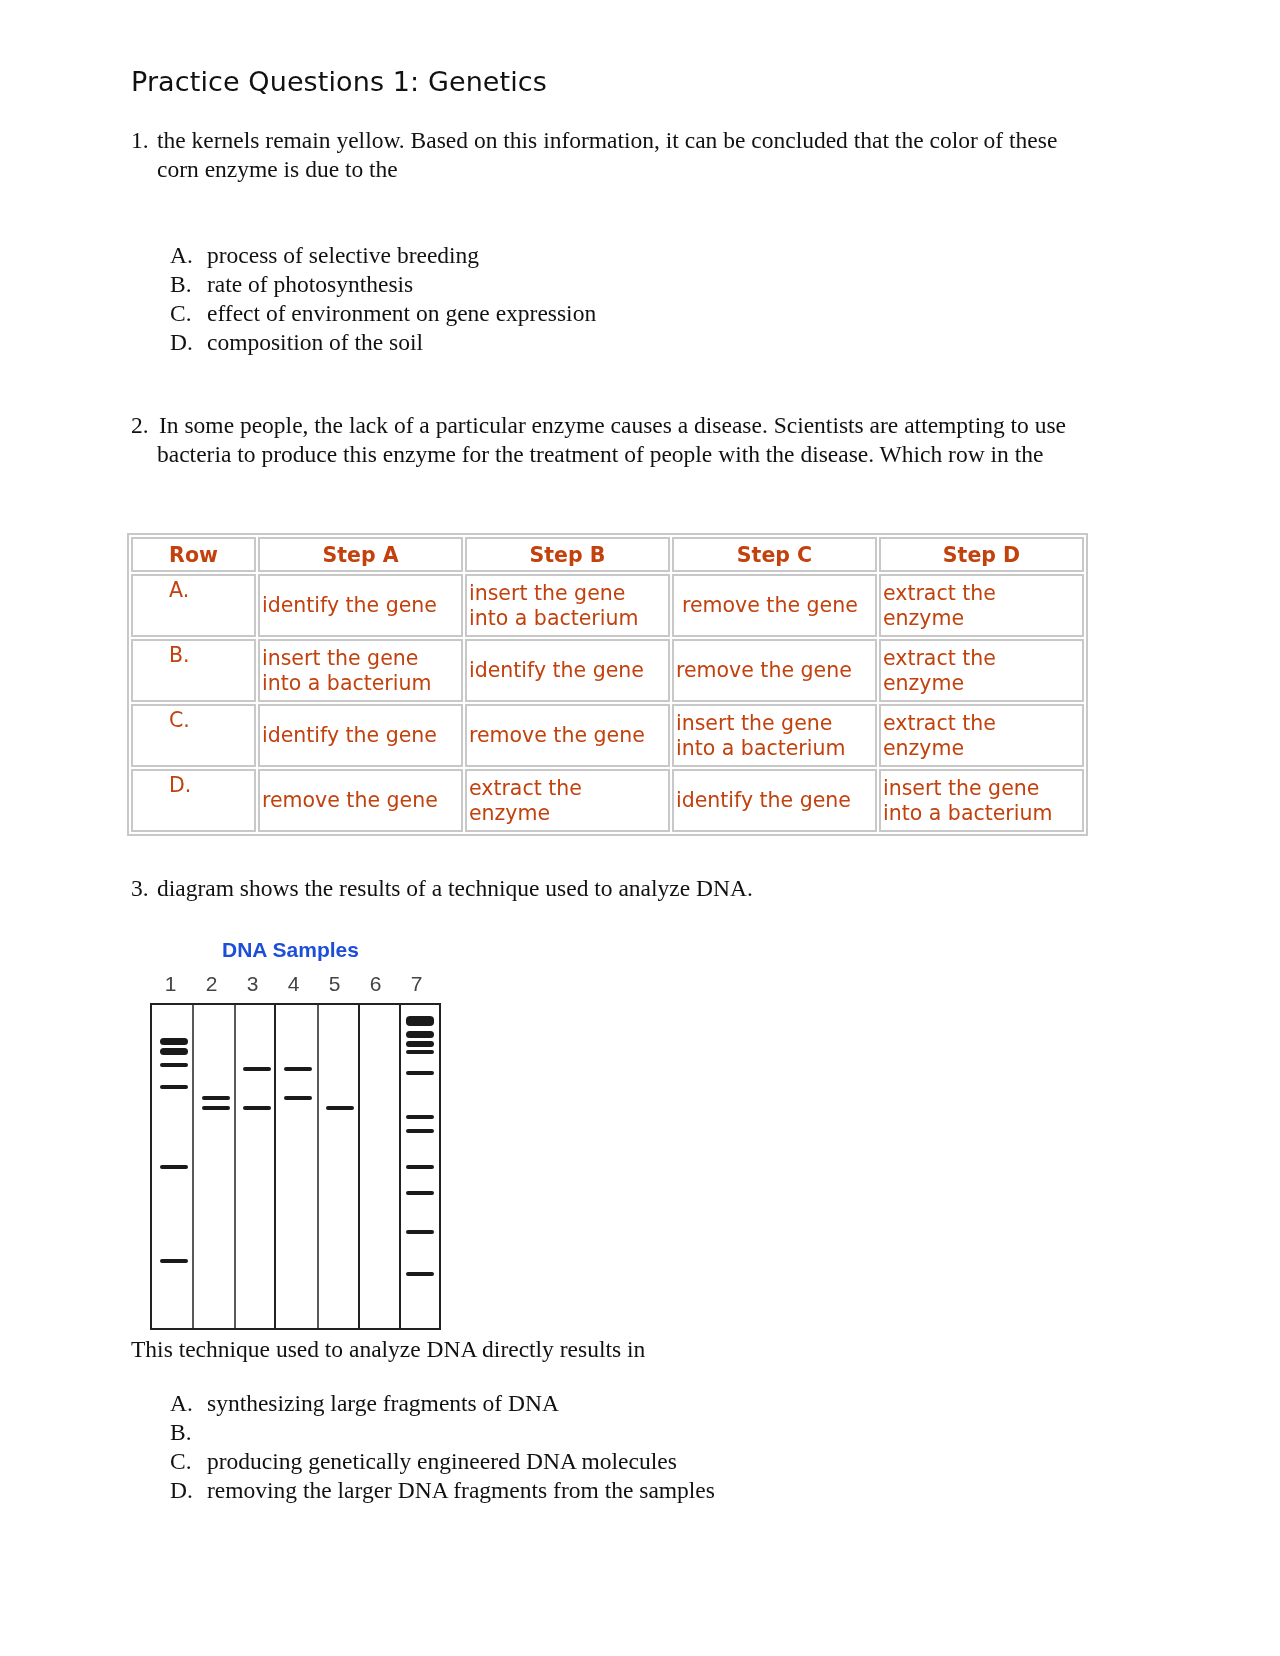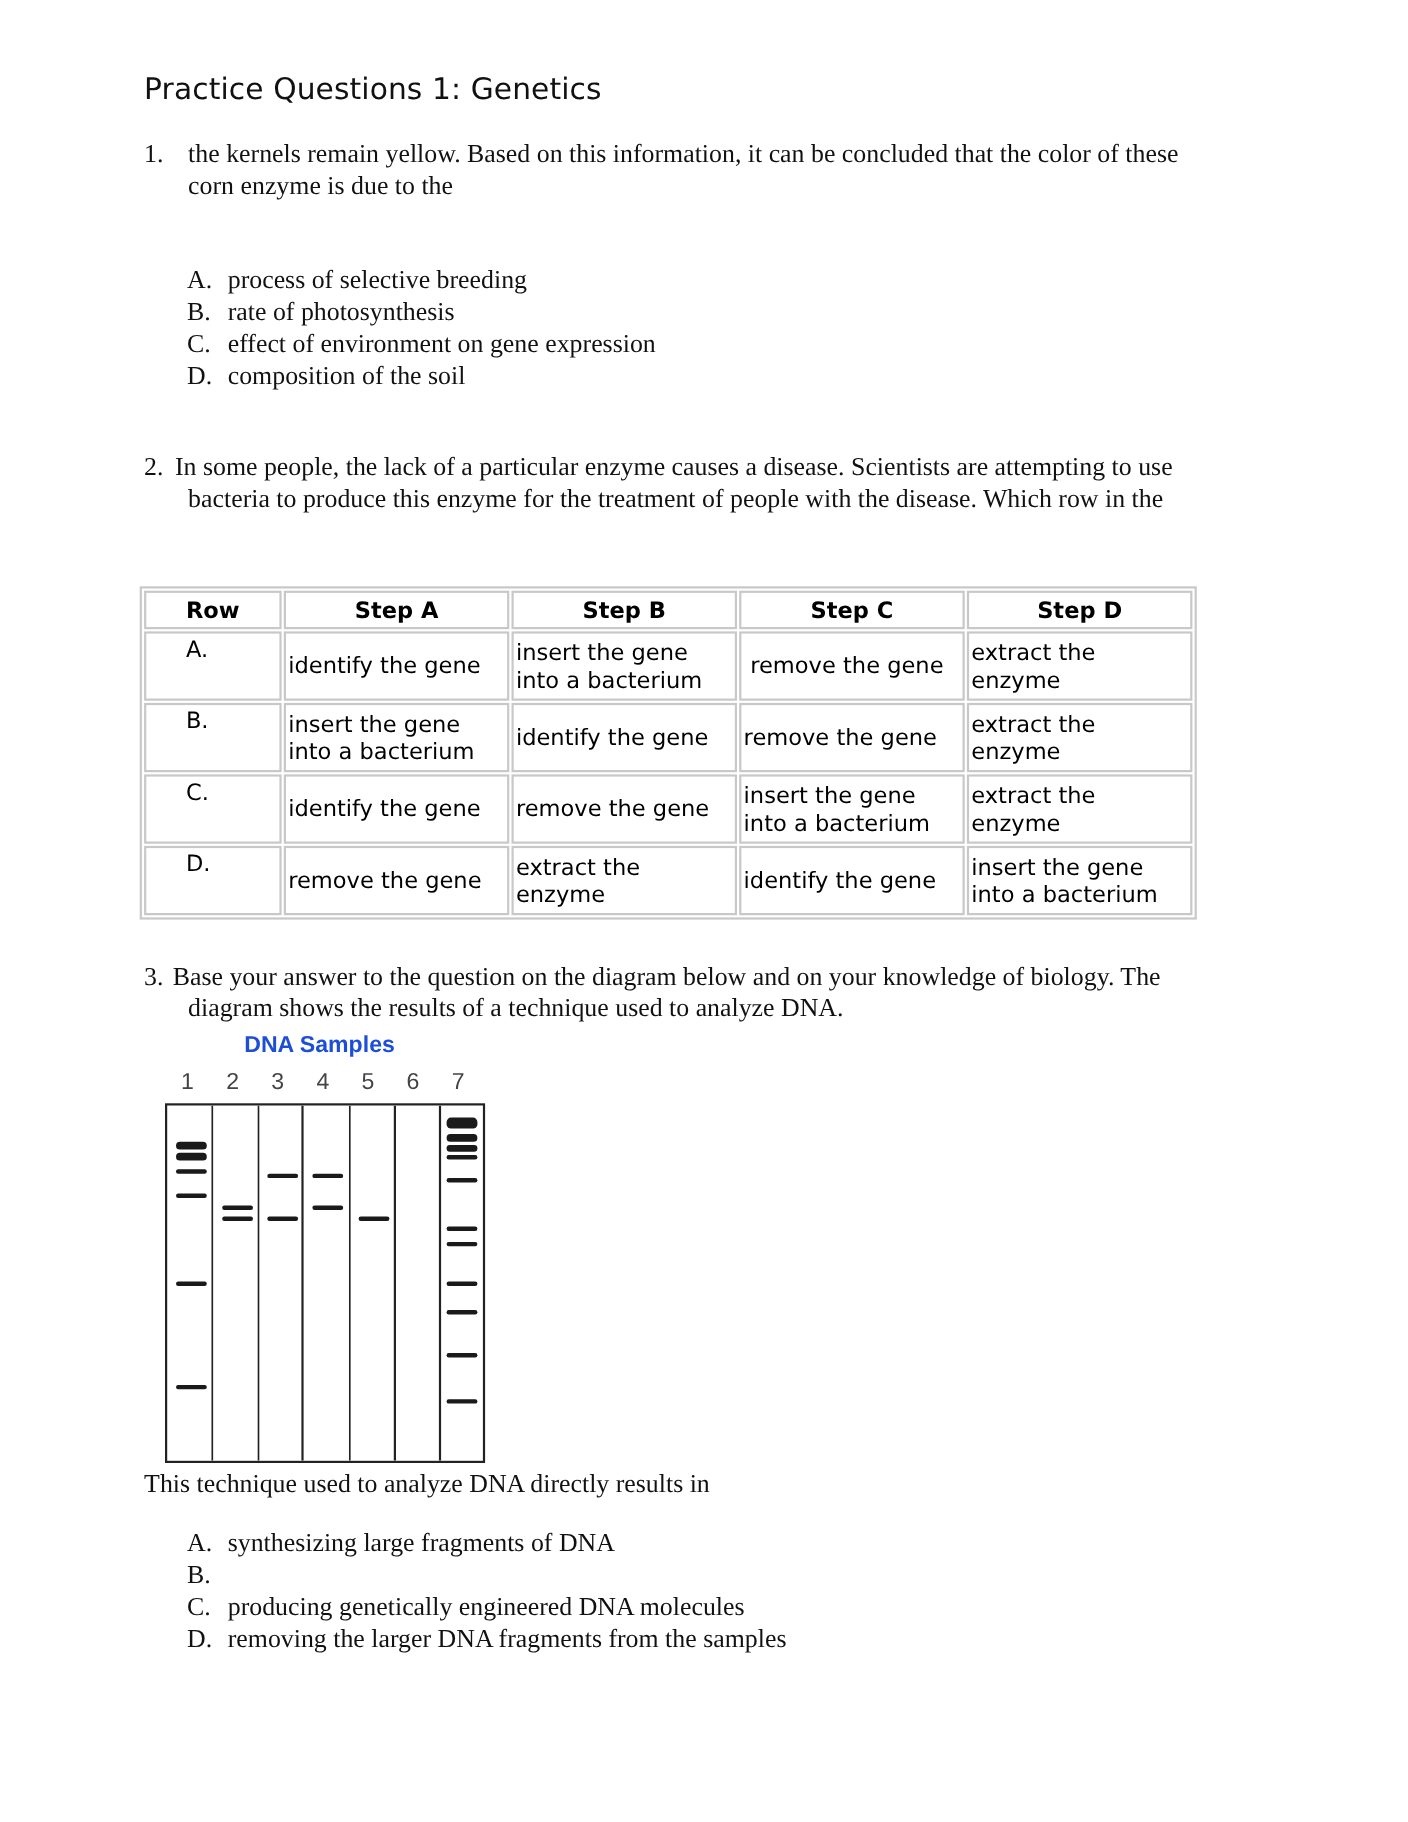--- a/index.html
+++ b/index.html
@@ -1,27 +1,27 @@
 <!DOCTYPE html>
 <html><head>
 <meta charset="utf-8">
 <style>
   html, body { margin: 0; padding: 0; background: #ffffff; }
   body { width: 1280px; height: 1656px; position: relative; overflow: hidden; color: #111; }
   .title { position: absolute; left: 131px; top: 66px; font-family: "DejaVu Sans", sans-serif; font-size: 27px; color: #111; letter-spacing: 0.1px; }
   .serif { font-family: "Liberation Serif", serif; font-size: 23.5px; line-height: 29px; color: #111; }
   .q { position: absolute; left: 131px; width: 1000px; }
   .q .num { position: absolute; left: 0; top: 0; }
-  .q .text { margin-left: 40px; display: block; text-indent: 0; }
+  .q .text { margin-left: 26px; display: block; text-indent: 0; }
   .opts { position: absolute; left: 170px; }
   .opt { display: flex; height: 29px; }
   .opt .letter { width: 37px; }
   
   .steps { position: absolute; left: 127px; top: 533px; border-collapse: separate; border-spacing: 2px; border: 2px solid #c8c8c8; font-family: "DejaVu Sans", sans-serif; font-size: 20.5px; }
-  .steps th, .steps td { border: 2px solid #c8c8c8; padding: 0 2px; color: #000000; }
+  .steps th, .steps td { border: 2px solid #c8c8c8; padding: 0 2px; color: #c2410c; }
   .steps th { height: 31px; font-weight: bold; text-align: center; }
   .steps td { height: 57px; vertical-align: middle; line-height: 25px; }
   .steps td.rowlbl { vertical-align: top; padding-left: 36px; padding-top: 2px; }
   .c0 { width: 117px; } .c1 { width: 197px; } .c2 { width: 197px; } .c3 { width: 197px; } .c4 { width: 197px; }
   
   .gel-title { position: absolute; left: 222px; top: 938px; font-family: "Liberation Sans", sans-serif; font-weight: bold; font-size: 21px; color: #1d4ed8; }
   .lane-nums { position: absolute; left: 150px; top: 972px; display: flex; font-family: "Liberation Sans", sans-serif; font-size: 21px; color: #444; }
   .lane-nums span { width: 41px; text-align: center; display: inline-block; }
   .gel { position: absolute; left: 150px; top: 1003px; width: 291px; height: 327px; border: 2px solid #222; box-sizing: border-box; }
 </style>
@@ -97,21 +97,20 @@
       <td>remove the gene</td>
       <td>extract the enzyme</td>
       <td>identify the gene</td>
       <td>insert the gene into a bacterium</td>
     </tr>
   </tbody>
 </table>
 
 <div class="q serif" style="top:874px;">
   <span class="num">3.</span>
-  <span class="text" style="margin-left:26px;">Base your answer to the question on the diagram below and on your knowledge of biology. The</span>
   <span class="text">diagram shows the results of a technique used to analyze DNA.</span>
 </div>
 
 <div class="gel-title">DNA Samples</div>
 <div class="lane-nums">
   <span>1</span>
   <span>2</span>
   <span>3</span>
   <span>4</span>
   <span>5</span>

